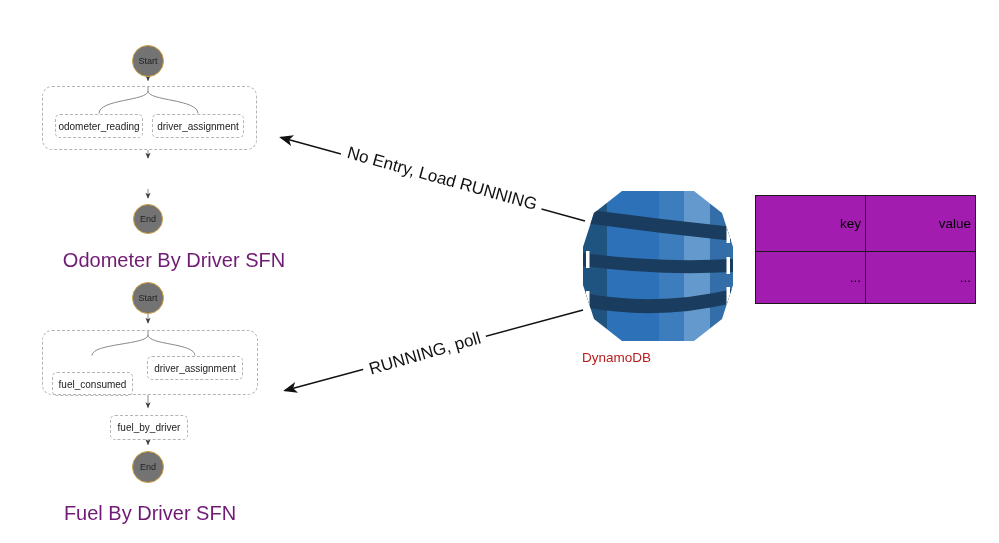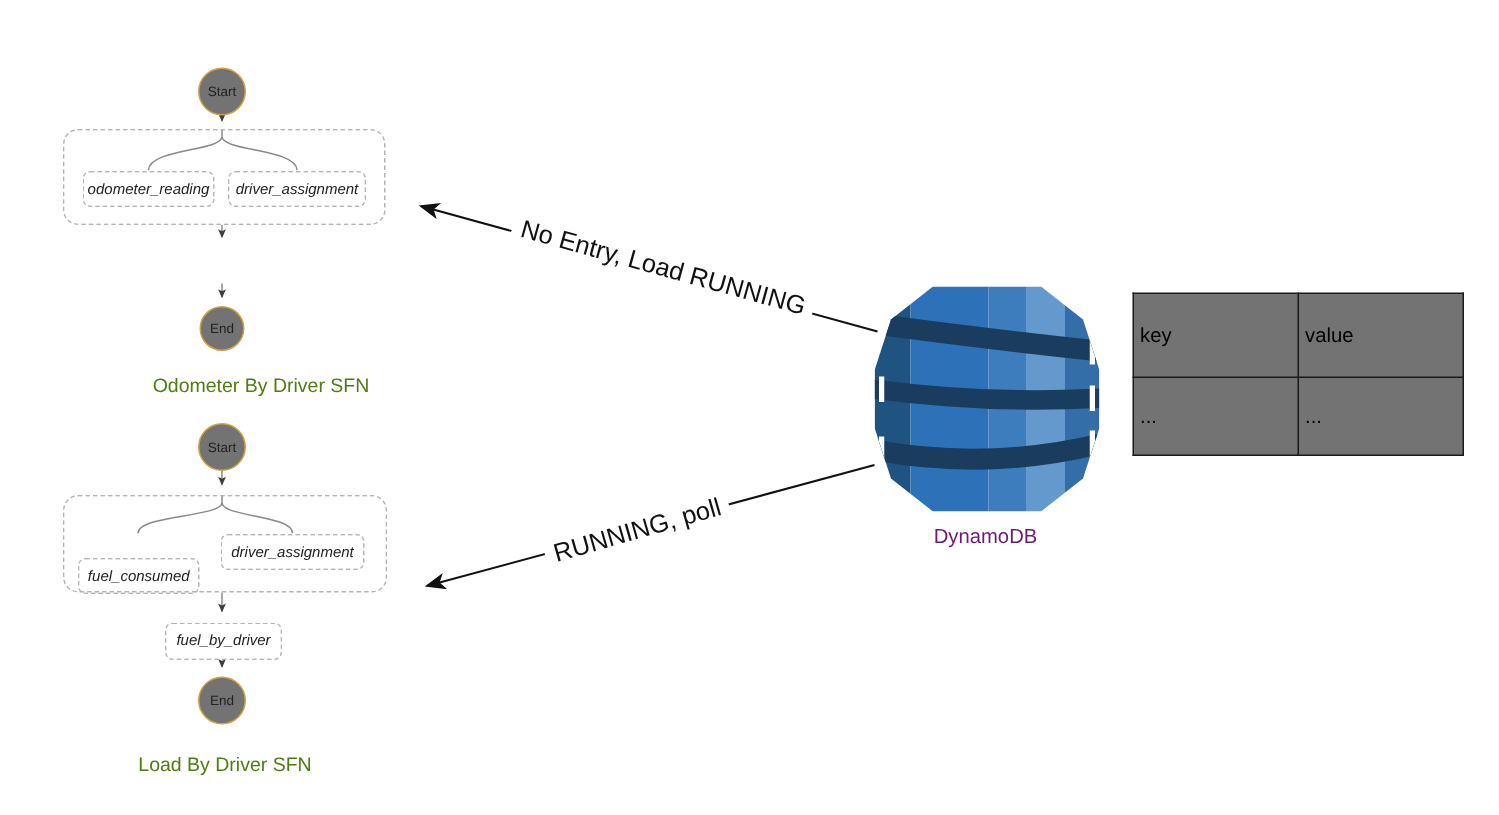--- a/index.html
+++ b/index.html
@@ -33,64 +33,63 @@
   }
   .task-box {
     position: absolute;
     border: 1px dashed #b4b4b4;
     border-radius: 5px;
     background: transparent;
     display: flex; align-items: center; justify-content: center;
     font-size: 10px; color: #222;
     white-space: nowrap;
     z-index: 3;
-    font-style: italic;
   }
   .sfn-title {
     position: absolute;
     text-align: center;
-    font-size: 13px; color: #4d7c0f;
+    font-size: 20px; color: #701a75;
     z-index: 3;
   }
 
   
   .edge-label {
     position: absolute;
     background: #ffffff;
     padding: 1px 6px;
     font-size: 17px; color: #111;
     white-space: nowrap;
     z-index: 4;
   }
   .edge-label.up   { transform: translate(-50%, -50%) rotate(15.5deg); }
   .edge-label.down { transform: translate(-50%, -50%) rotate(-16deg); }
 
   
   .db-icon { position: absolute; left: 583px; top: 185px; z-index: 3; }
   .db-label {
     position: absolute; left: 582px; top: 350px; width: 150px;
-    text-align: center; font-size: 13.5px; color: #701a75; z-index: 3;
+    font-size: 13.5px; color: #b91c1c; z-index: 3;
   }
 
   
   .kv-table {
     position: absolute; left: 755px; top: 195px; z-index: 3;
     border-collapse: collapse;
     table-layout: fixed;
   }
   .kv-table td, .kv-table th {
     border: 1.5px solid #1a1a1a;
     width: 110px;
-    text-align: left;
+    text-align: right;
     vertical-align: middle;
     font-size: 13.5px;
     font-weight: normal;
     padding: 2px 4px;
     color: #000;
-    background: #737373;
+    background: #a21caf;
   }
   .kv-table .r-head td { height: 56px; }
   .kv-table .r-1 td { height: 49px; }
   .kv-table .r-2 td { height: 52px; }
 </style>
 </head>
 <body>
 
 <div class="canvas">
 
@@ -160,21 +159,21 @@
   </div>
 
   <div class="task-box" style="left:110px; top:415px; width:78px; height:25px;">
     <span>fuel_by_driver</span>
   </div>
 
   <div class="term-node" style="left:132px; top:451px; width:32px; height:32px;">
     <span>End</span>
   </div>
 
-  <div class="sfn-title" style="left:30px; top:502px; width:240px;">Load By Driver SFN</div>
+  <div class="sfn-title" style="left:30px; top:502px; width:240px;">Fuel By Driver SFN</div>
 
   <div class="edge-label up" style="left:442px; top:179px;">No Entry, Load RUNNING</div>
   <div class="edge-label down" style="left:425px; top:354px;">RUNNING, poll</div>
 
   <svg class="db-icon" width="150" height="162" viewBox="0 0 150 162">
     <defs>
       <clipPath id="dbclip">
         <path d="M39,6 L111,6 L139,28 L150,62 L150,100 L139,134 L111,156 L39,156 L11,134 L0,100 L0,62 L11,28 Z"></path>
       </clipPath>
     </defs>

